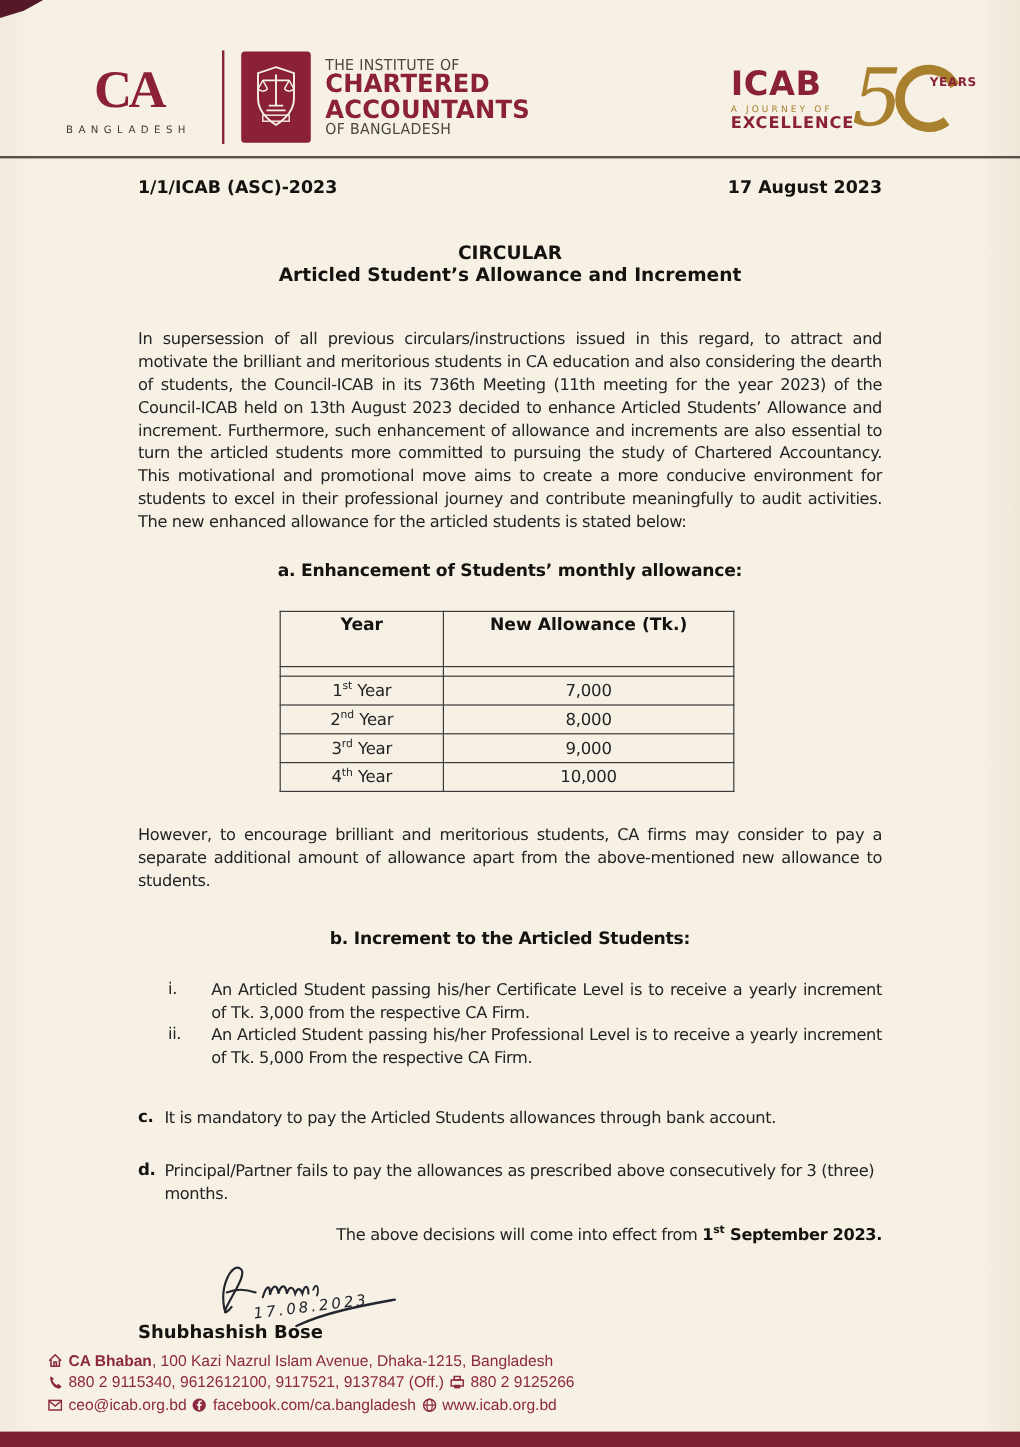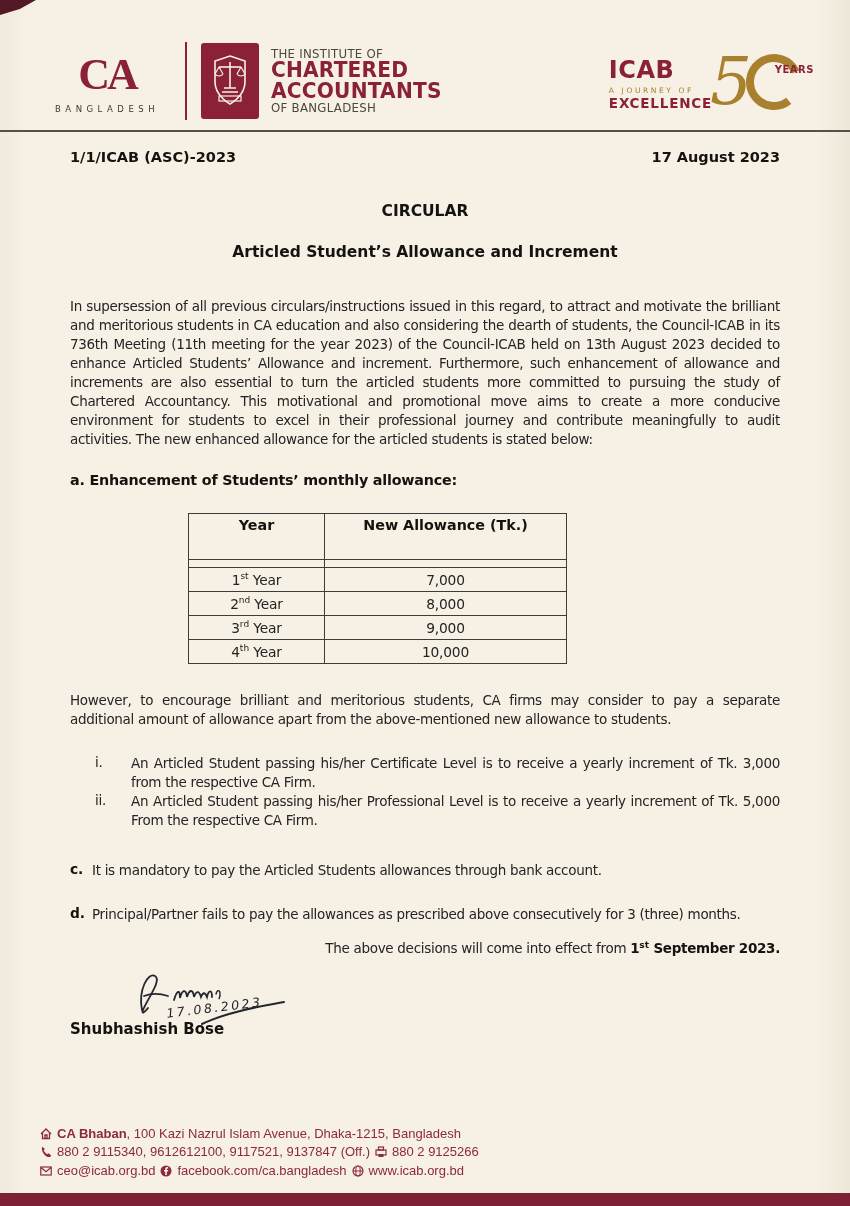--- a/index.html
+++ b/index.html
@@ -21,43 +21,43 @@
   .vert-div { width:2px; height:78px; background:#8a2136; margin-right:14px; }
   .crest { width:58px; height:76px; background:#8a2136; border-radius:3px;
     display:flex; align-items:center; justify-content:center; margin-right:12px; }
   .institute { line-height:1; }
   .institute .small { font-size:12.5px; color:#4a4640; letter-spacing:0.3px;
     transform:scaleX(.94); transform-origin:left; }
   .institute .big { font-size:21px; font-weight:bold; color:#8a2136; letter-spacing:0.2px;
     line-height:21px; transform:scaleX(.96); transform-origin:left; }
   .anniv { margin-left:auto; margin-right:18px; display:flex; align-items:center; position:relative; }
   .anniv-left { text-align:left; margin-top:6px; }
-  .anniv-left .icab { font-size:24px; font-weight:bold; color:#8a2136; letter-spacing:0.5px; line-height:26px; }
+  .anniv-left .icab { font-size:28px; font-weight:bold; color:#8a2136; letter-spacing:0.5px; line-height:26px; }
   .anniv-left .journey { font-size:7.5px; letter-spacing:2.6px; color:#a8802e; margin-top:3px; }
   .anniv-left .excellence { font-size:13.5px; font-weight:bold; color:#8a2136; letter-spacing:0.8px; }
   .anniv-fifty { position:relative; width:104px; height:78px; margin-left:-4px; }
   .anniv-fifty .years { position:absolute; top:22px; right:-2px; font-size:10px; font-weight:bold;
     color:#8a2136; letter-spacing:0.5px; }
   .header-rule { border-bottom:2px solid #55514a; width:100%; }
 
   .autonomous { text-align:center; color:#6b675f; font-size:11.5px; line-height:15px;
     margin-top:8px; font-family:"Liberation Sans",sans-serif; }
 
   
-  .content { padding:0 70px; }
+  .content { padding:0 115px; }
   .meta-row { display:flex; justify-content:space-between; margin-top:17px;
     font-weight:bold; font-size:14.5px; color:#15130f; }
   .doc-title { text-align:center; font-weight:bold; font-size:15.5px; color:#15130f; margin-top:37px; }
-  .doc-subject { text-align:center; font-weight:bold; font-size:15.5px; color:#15130f; margin-top:23px; }
+  .doc-subject { text-align:center; font-weight:bold; font-size:15.5px; color:#15130f; }
 
   .para { font-size:13.5px; line-height:19px; letter-spacing:-0.3px; text-align:justify;
     color:#242424; }
   .intro { margin-top:36px; }
 
-  .sec-head { font-weight:bold; font-size:14.3px; letter-spacing:-0.2px; color:#15130f; }
+  .sec-head { font-weight:bold; font-size:14.3px; letter-spacing:-0.2px; color:#15130f;text-align:center; }
   .sec-a-head { margin-top:23px; }
 
   table.allowance { border-collapse:collapse; margin:25px 0 0 118px; }
   table.allowance th, table.allowance td { border:1.6px solid #3c3c3c; }
   table.allowance th { width:136px; height:46px; vertical-align:top; padding-top:3px;
     font-size:14.3px; color:#15130f; }
   table.allowance th + th { width:242px; }
   table.allowance tr.spacer td { height:8px; border-top:1.6px solid #3c3c3c; border-bottom:1.6px solid #3c3c3c; }
   table.allowance td { height:24px; text-align:center; font-size:13.8px; letter-spacing:-0.2px; color:#242424; }
   sup { font-size:9px; line-height:0; vertical-align:super; letter-spacing:0; }
@@ -179,20 +179,24 @@
         </tr>
         <tr>
           <td><span>4</span><sup>th</sup><span> Year</span></td>
           <td>10,000</td>
         </tr>
       </tbody>
     </table>
 
     <p class="para note">However, to encourage brilliant and meritorious students, CA firms may consider to pay a separate additional amount of allowance apart from the above-mentioned new allowance to students.</p>
 
+    <div class="sec-head sec-b-head">
+      <span>b.</span>
+      <span>Increment to the Articled Students:</span>
+    </div>
 
     <div class="rlist">
       <div class="item">
         <span class="marker">i.</span>
         <span class="itext para">An Articled Student passing his/her Certificate Level is to receive a yearly increment of Tk. 3,000 from the respective CA Firm.</span>
       </div>
       <div class="item">
         <span class="marker">ii.</span>
         <span class="itext para">An Articled Student passing his/her Professional Level is to receive a yearly increment of Tk. 5,000 From the respective CA Firm.</span>
       </div>

